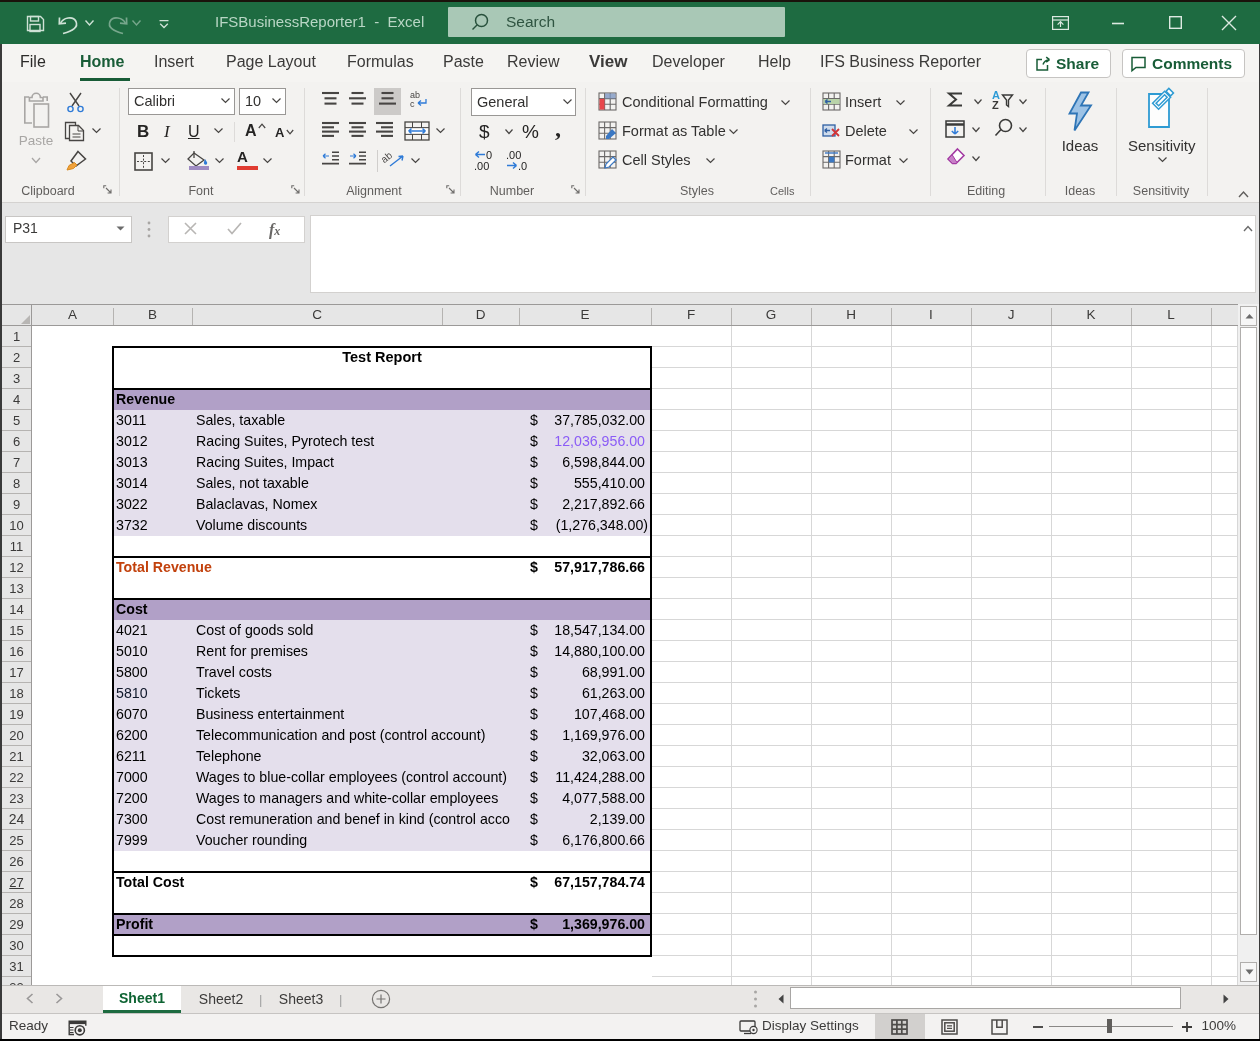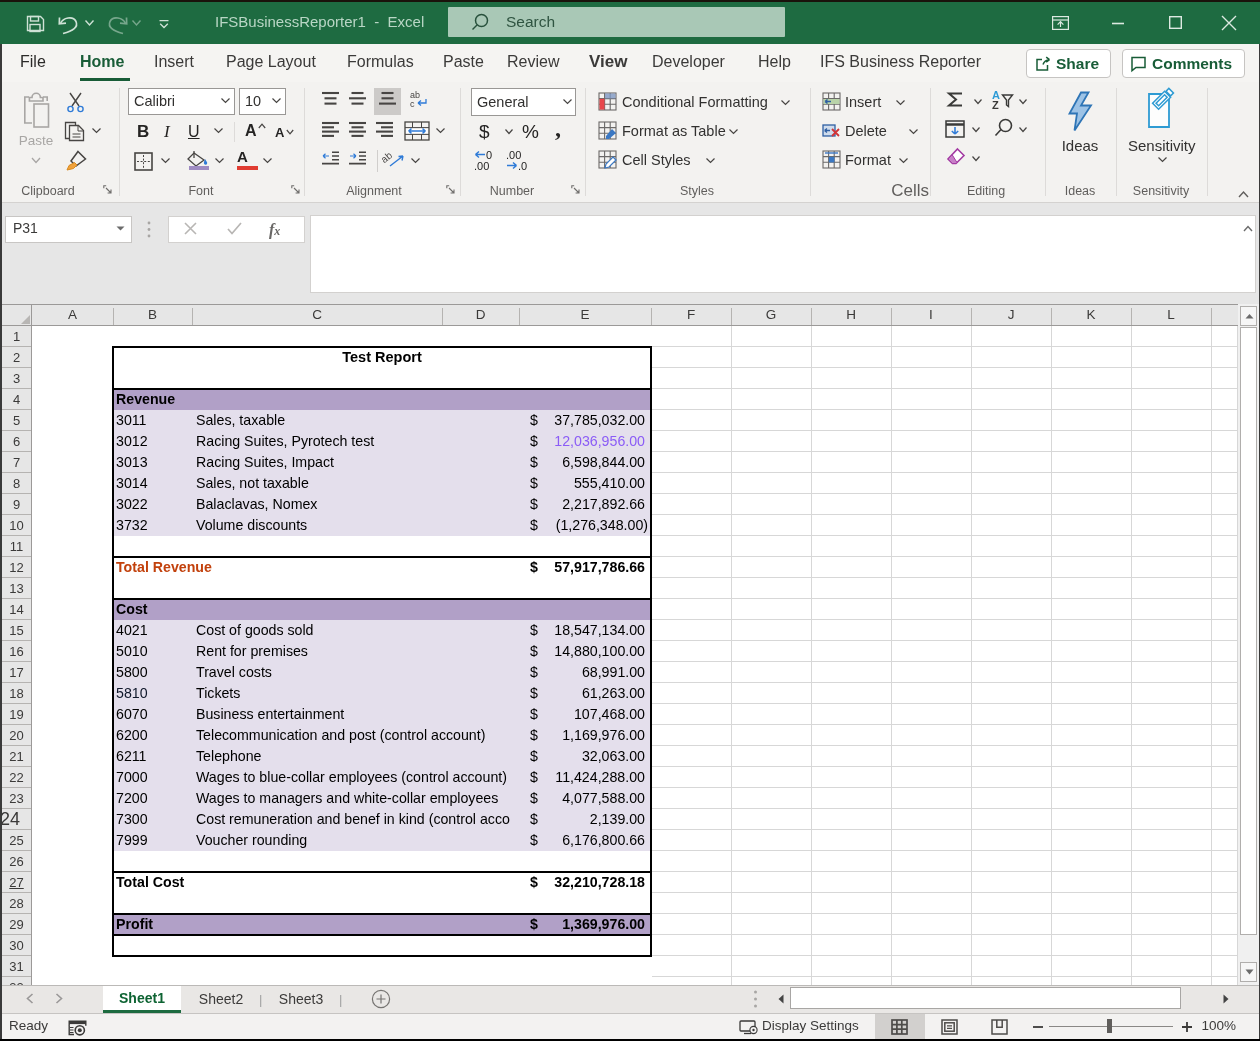--- a/index.html
+++ b/index.html
@@ -124,21 +124,21 @@
 <div style="position:absolute;left:810px;top:88px;width:1px;height:108px;background:#dddbd9;"></div>
 <div style="position:absolute;left:930px;top:88px;width:1px;height:108px;background:#dddbd9;"></div>
 <div style="position:absolute;left:1045px;top:88px;width:1px;height:108px;background:#dddbd9;"></div>
 <div style="position:absolute;left:1116px;top:88px;width:1px;height:108px;background:#dddbd9;"></div>
 <div style="position:absolute;left:1207px;top:88px;width:1px;height:108px;background:#dddbd9;"></div>
 <div class="t" style="position:absolute;left:-12px;top:184px;width:120px;height:14px;font-size:12.5px;color:#605e5c;line-height:14px;font-weight:normal;text-align:center;white-space:nowrap;">Clipboard</div>
 <div class="t" style="position:absolute;left:141px;top:184px;width:120px;height:14px;font-size:12.5px;color:#605e5c;line-height:14px;font-weight:normal;text-align:center;white-space:nowrap;">Font</div>
 <div class="t" style="position:absolute;left:314px;top:184px;width:120px;height:14px;font-size:12.5px;color:#605e5c;line-height:14px;font-weight:normal;text-align:center;white-space:nowrap;">Alignment</div>
 <div class="t" style="position:absolute;left:452px;top:184px;width:120px;height:14px;font-size:12.5px;color:#605e5c;line-height:14px;font-weight:normal;text-align:center;white-space:nowrap;">Number</div>
 <div class="t" style="position:absolute;left:637px;top:184px;width:120px;height:14px;font-size:12.5px;color:#605e5c;line-height:14px;font-weight:normal;text-align:center;white-space:nowrap;">Styles</div>
-<div class="t" style="position:absolute;left:809px;top:184px;width:120px;height:14px;font-size:17px;color:#605e5c;line-height:14px;font-weight:normal;text-align:right;white-space:nowrap;">Cells</div>
+<div class="t" style="position:absolute;left:770px;top:184px;width:120px;height:14px;font-size:11px;color:#605e5c;line-height:14px;font-weight:normal;text-align:left;white-space:nowrap;">Cells</div>
 <div class="t" style="position:absolute;left:926px;top:184px;width:120px;height:14px;font-size:12.5px;color:#605e5c;line-height:14px;font-weight:normal;text-align:center;white-space:nowrap;">Editing</div>
 <div class="t" style="position:absolute;left:1020px;top:184px;width:120px;height:14px;font-size:12.5px;color:#605e5c;line-height:14px;font-weight:normal;text-align:center;white-space:nowrap;">Ideas</div>
 <div class="t" style="position:absolute;left:1101px;top:184px;width:120px;height:14px;font-size:12.5px;color:#605e5c;line-height:14px;font-weight:normal;text-align:center;white-space:nowrap;">Sensitivity</div>
 <div style="position:absolute;left:103px;top:185px;width:10px;height:10px;">
     <svg width="10" height="10" viewBox="0 0 10 10">
       <g stroke="#6e6c6a" fill="none" stroke-width="1.1">
         <path d="M0.8 3.2 V0.8 H3.2 M3 3 L8 8 M8 4.6 V8 H4.6"></path>
       </g>
     </svg>
   </div>
@@ -704,21 +704,21 @@
 <div class="t" style="position:absolute;left:0;top:378px;width:33px;height:21px;line-height:21px;font-size:13px;color:#3b3a39;text-align:center;">19</div>
 <div style="position:absolute;left:0;top:398px;width:31px;height:1px;background:#b5b3b1;"></div>
 <div class="t" style="position:absolute;left:0;top:399px;width:33px;height:21px;line-height:21px;font-size:13px;color:#3b3a39;text-align:center;">20</div>
 <div style="position:absolute;left:0;top:419px;width:31px;height:1px;background:#b5b3b1;"></div>
 <div class="t" style="position:absolute;left:0;top:420px;width:33px;height:21px;line-height:21px;font-size:13px;color:#3b3a39;text-align:center;">21</div>
 <div style="position:absolute;left:0;top:440px;width:31px;height:1px;background:#b5b3b1;"></div>
 <div class="t" style="position:absolute;left:0;top:441px;width:33px;height:21px;line-height:21px;font-size:13px;color:#3b3a39;text-align:center;">22</div>
 <div style="position:absolute;left:0;top:461px;width:31px;height:1px;background:#b5b3b1;"></div>
 <div class="t" style="position:absolute;left:0;top:462px;width:33px;height:21px;line-height:21px;font-size:13px;color:#3b3a39;text-align:center;">23</div>
 <div style="position:absolute;left:0;top:482px;width:31px;height:1px;background:#b5b3b1;"></div>
-<div class="t" style="position:absolute;left:0;top:483px;width:33px;height:21px;line-height:21px;font-size:18px;color:#3b3a39;text-align:left;">24</div>
+<div class="t" style="position:absolute;left:0;top:483px;width:33px;height:21px;line-height:21px;font-size:14px;color:#3b3a39;text-align:center;">24</div>
 <div style="position:absolute;left:0;top:503px;width:31px;height:1px;background:#b5b3b1;"></div>
 <div class="t" style="position:absolute;left:0;top:504px;width:33px;height:21px;line-height:21px;font-size:13px;color:#3b3a39;text-align:center;">25</div>
 <div style="position:absolute;left:0;top:524px;width:31px;height:1px;background:#b5b3b1;"></div>
 <div class="t" style="position:absolute;left:0;top:525px;width:33px;height:21px;line-height:21px;font-size:13px;color:#3b3a39;text-align:center;">26</div>
 <div style="position:absolute;left:0;top:545px;width:31px;height:1px;background:#b5b3b1;"></div>
 <div class="t" style="position:absolute;left:0;top:546px;width:33px;height:21px;line-height:21px;font-size:13px;color:#3b3a39;text-align:center;text-decoration:underline;">27</div>
 <div style="position:absolute;left:0;top:566px;width:31px;height:1px;background:#b5b3b1;"></div>
 <div class="t" style="position:absolute;left:0;top:567px;width:33px;height:21px;line-height:21px;font-size:13px;color:#3b3a39;text-align:center;">28</div>
 <div style="position:absolute;left:0;top:587px;width:31px;height:1px;background:#b5b3b1;"></div>
 <div class="t" style="position:absolute;left:0;top:588px;width:33px;height:21px;line-height:21px;font-size:13px;color:#3b3a39;text-align:center;">29</div>
@@ -862,21 +862,21 @@
 <div class="t" style="position:absolute;left:519px;top:809px;width:126px;height:21px;font-size:14.2px;color:#000;line-height:21px;font-weight:normal;text-align:right;white-space:nowrap;">2,139.00</div>
 <div class="t" style="position:absolute;left:116px;top:830px;height:21px;font-size:14.2px;color:#000;line-height:21px;font-weight:normal;white-space:nowrap;">7999</div>
 <div style="position:absolute;left:196px;top:830px;width:322px;height:21px;overflow:hidden;"><span class="t" style="position:static;font-size:14.2px;line-height:21px;color:#000;white-space:nowrap;">Voucher rounding</span></div>
 <div class="t" style="position:absolute;left:530px;top:830px;height:21px;font-size:14.2px;color:#000;line-height:21px;font-weight:normal;white-space:nowrap;">$</div>
 <div class="t" style="position:absolute;left:519px;top:830px;width:126px;height:21px;font-size:14.2px;color:#000;line-height:21px;font-weight:normal;text-align:right;white-space:nowrap;">6,176,800.66</div>
 <div class="t" style="position:absolute;left:116px;top:557px;height:21px;font-size:14.2px;color:#c2410c;line-height:21px;font-weight:bold;white-space:nowrap;">Total Revenue</div>
 <div class="t" style="position:absolute;left:530px;top:557px;height:21px;font-size:14.2px;color:#000;line-height:21px;font-weight:bold;white-space:nowrap;">$</div>
 <div class="t" style="position:absolute;left:519px;top:557px;width:126px;height:21px;font-size:14.2px;color:#000;line-height:21px;font-weight:bold;text-align:right;white-space:nowrap;">57,917,786.66</div>
 <div class="t" style="position:absolute;left:116px;top:872px;height:21px;font-size:14.2px;color:#000;line-height:21px;font-weight:bold;white-space:nowrap;">Total Cost</div>
 <div class="t" style="position:absolute;left:530px;top:872px;height:21px;font-size:14.2px;color:#000;line-height:21px;font-weight:bold;white-space:nowrap;">$</div>
-<div class="t" style="position:absolute;left:519px;top:872px;width:126px;height:21px;font-size:14.2px;color:#000;line-height:21px;font-weight:bold;text-align:right;white-space:nowrap;">32,210,728.18</div>
+<div class="t" style="position:absolute;left:519px;top:872px;width:126px;height:21px;font-size:14.2px;color:#000;line-height:21px;font-weight:bold;text-align:right;white-space:nowrap;">67,157,784.74</div>
 <div class="t" style="position:absolute;left:530px;top:914px;height:21px;font-size:14.2px;color:#000;line-height:21px;font-weight:bold;white-space:nowrap;">$</div>
 <div class="t" style="position:absolute;left:519px;top:914px;width:126px;height:21px;font-size:14.2px;color:#000;line-height:21px;font-weight:bold;text-align:right;white-space:nowrap;">1,369,976.00</div>
 <div style="position:absolute;left:1238px;top:304px;width:22px;height:681px;background:#f0f0f0;"></div>
 <div style="position:absolute;left:1240px;top:306px;width:17px;height:20px;background:#f6f6f6;border:1px solid #b0aeac;"></div>
 <div style="position:absolute;left:1245px;top:313px;width:9px;height:6px;">
     <svg width="9" height="6" viewBox="0 0 9 6">
       <path d="M0.5 5.5 L4.5 1 L8.5 5.5" fill="#6b6b6b"></path>
     </svg>
   </div>
 <div style="position:absolute;left:1240px;top:327px;width:17px;height:608px;background:#fff;border:1px solid #b0aeac;"></div>

